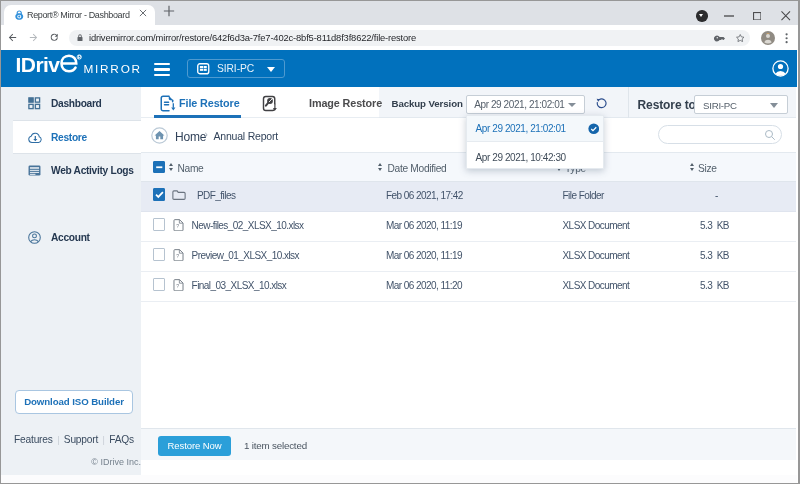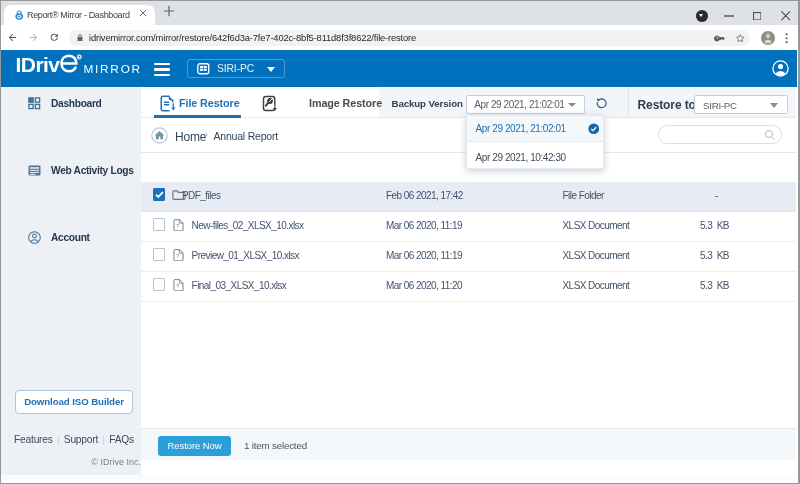--- a/index.html
+++ b/index.html
@@ -188,20 +188,27 @@
     <svg class="ic" style="top:10px" width="12.5" height="12.5" viewBox="0 0 28 28">
         <g stroke="#447195" stroke-width="3" fill="none">
           <rect x="2" y="2" width="9.5" height="9.5" fill="#447195"></rect>
           <rect x="16.5" y="2" width="9.5" height="9.5"></rect>
           <rect x="2" y="16.5" width="9.5" height="9.5"></rect>
           <rect x="16.5" y="16.5" width="9.5" height="9.5"></rect>
         </g>
       </svg>
     <div class="lb">Dashboard</div>
   </div>
+  <div class="sitem" id="s-restore" style="top:33.4px">
+    <svg class="ic" width="14.5" height="11.5" viewBox="0 0 30 24" style="top:10.5px">
+        <path fill="none" stroke="#2e6da4" stroke-width="2.1" d="M8 21.8a6.6 6.6 0 01-1.5-13A8.6 8.6 0 0123.3 10a6.1 6.1 0 01-1.1 11.8H8z"></path>
+        <path fill="#2e6da4" d="M13.8 8.5h2.6v6.2h3l-4.3 4.6-4.3-4.6h3z"></path>
+      </svg>
+    <div class="lb">Restore</div>
+  </div>
   <div class="sitem" id="s-web" style="top:66.8px">
     <svg class="ic" style="top:11px" width="13" height="11" viewBox="0 0 28 24">
         <rect x="1" y="1" width="26" height="22" rx="3" fill="#48749a"></rect>
         <rect x="4" y="5" width="20" height="3" fill="#fff"></rect>
         <rect x="4" y="10.5" width="20" height="2.4" fill="#dfe7ee"></rect>
         <rect x="4" y="15" width="20" height="2.4" fill="#dfe7ee"></rect>
         <rect x="4" y="19.2" width="12" height="2.4" fill="#dfe7ee"></rect>
       </svg>
     <div class="lb">Web Activity Logs</div>
   </div>
@@ -277,31 +284,58 @@
     <div id="search">
       <svg class="abs" style="left:105px;top:3.2px" width="12" height="12" viewBox="0 0 24 24">
           <g fill="none" stroke="#a7b6c2" stroke-width="1.9">
             <circle cx="10" cy="10" r="7"></circle>
             <path d="M15.5 15.5L21.5 21.5"></path>
           </g>
         </svg>
     </div>
   </div>
 
+  <div id="thead">
+    <div class="cb cbon" style="top:7.8px">
+        <svg width="10.5" height="10.5" viewBox="0 0 12 12" style="position:absolute;left:0;top:0">
+          <path stroke="#fff" stroke-width="2" d="M2.5 6h7"></path>
+        </svg>
+      </div>
+    <div class="sorti" style="left:28px;top:9.5px">
+        <i class="up"></i>
+        <i class="dn"></i>
+      </div>
+    <div class="hlb" style="left:36.5px">Name</div>
+    <div class="sorti" style="left:236.6px;top:9.5px">
+        <i class="up"></i>
+        <i class="dn"></i>
+      </div>
+    <div class="hlb" style="left:246.5px">Date Modified</div>
+    <div class="sorti" style="left:415.7px;top:9.5px">
+        <i class="up"></i>
+        <i class="dn"></i>
+      </div>
+    <div class="hlb" style="left:424px">Type</div>
+    <div class="sorti" style="left:549px;top:9.5px">
+        <i class="up"></i>
+        <i class="dn"></i>
+      </div>
+    <div class="hlb" style="left:557px">Size</div>
+  </div>
 
   <div class="trow" id="trow1" style="top:95px">
     <div class="cb cbon" style="top:6px">
         <svg width="11" height="11" viewBox="0 0 12 12" style="position:absolute;left:0;top:0">
           <path fill="none" stroke="#fff" stroke-width="1.9" d="M2.2 6.2l2.5 2.5 5-5.2"></path>
         </svg>
       </div>
     <svg class="abs" style="left:30.8px;top:7.7px" width="14" height="10.5" viewBox="0 0 32 24">
         <path fill="none" stroke="#6b7480" stroke-width="2.5" d="M2 4.5A2.5 2.5 0 014.5 2h7.2l2.5 3.5H27.5A2.5 2.5 0 0130 8v11a2.5 2.5 0 01-2.5 2.5h-23A2.5 2.5 0 012 19V4.5z"></path>
       </svg>
-    <div class="cell" style="left:41px">PDF_files</div>
+    <div class="cell" style="left:56px">PDF_files</div>
     <div class="cell" style="left:245px">Feb 06 2021, 17:42</div>
     <div class="cell" style="left:421.5px">File Folder</div>
     <div class="cell" style="left:574px">-</div>
   </div>
   <div class="trow" id="trow2" style="top:125px">
     <div class="cb" style="top:6px"></div>
     <svg class="abs" style="left:31.5px;top:6.8px" width="11" height="12.5" viewBox="0 0 25 29">
         <path fill="none" stroke="#767e88" stroke-width="2.3" d="M4 1.5h11l8 8v16a2 2 0 01-2 2H4a2 2 0 01-2-2v-22a2 2 0 012-2z"></path>
         <path fill="none" stroke="#767e88" stroke-width="1.9" d="M14.5 1.5v8.2h8.2"></path>
         <text x="7.5" y="21" font-size="12" fill="#767e88" font-family="Liberation Sans">?</text>

